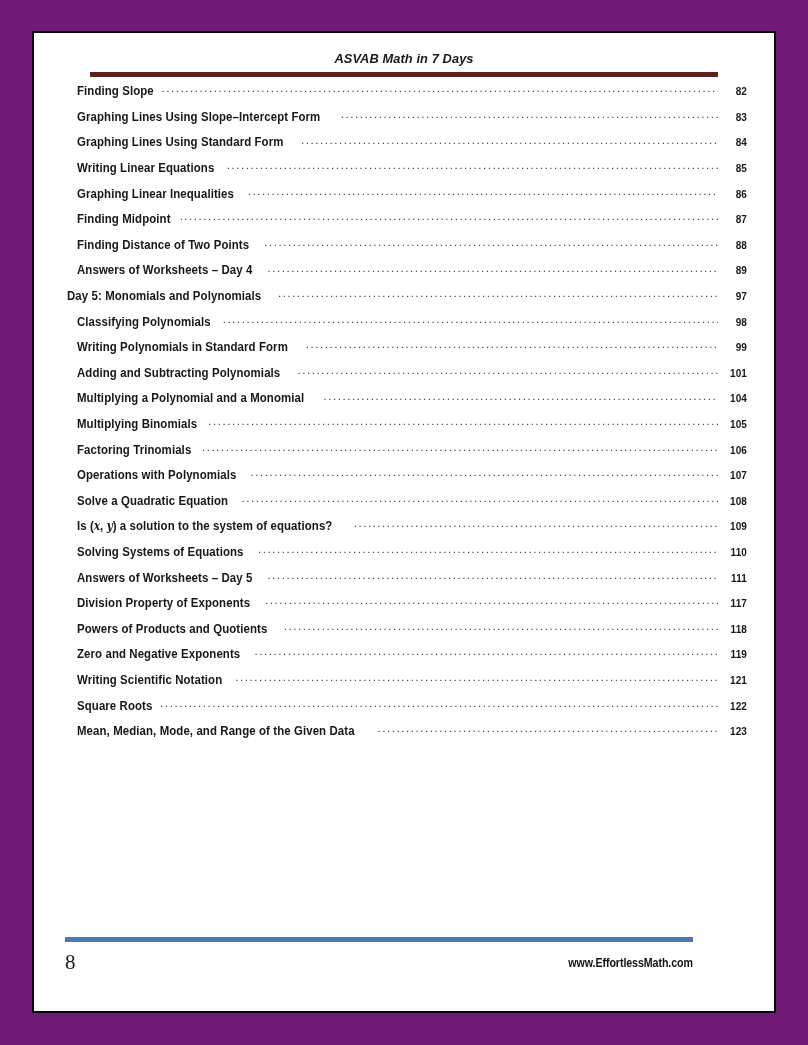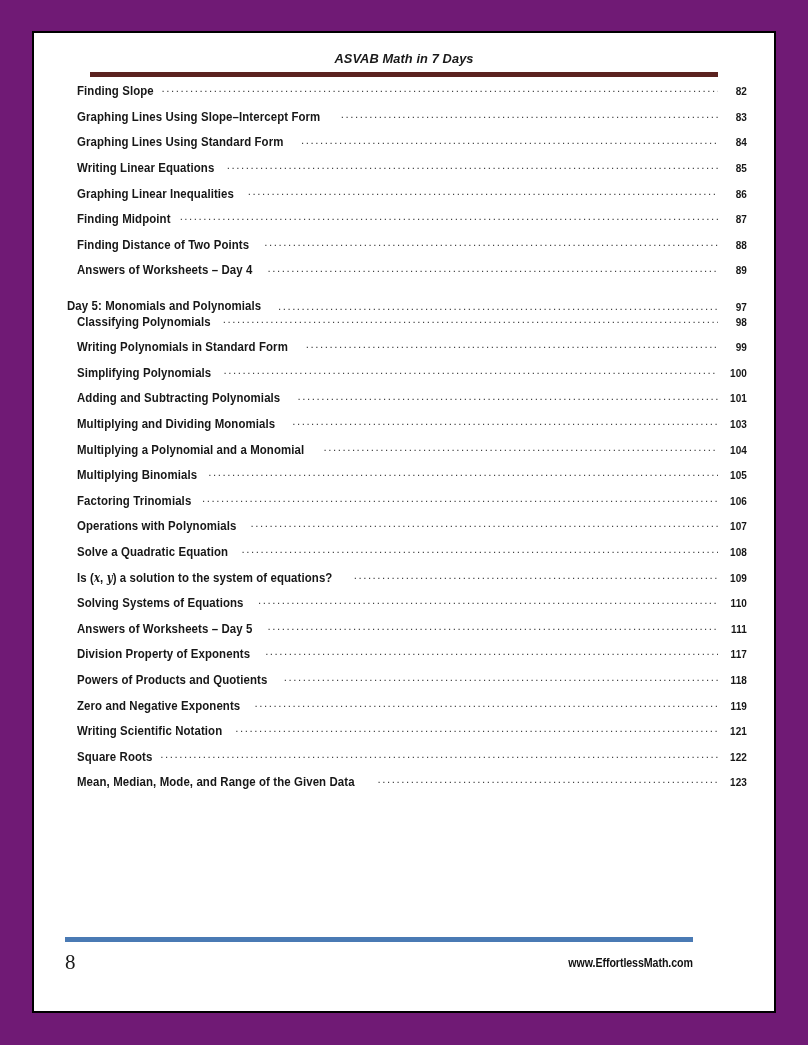--- a/index.html
+++ b/index.html
@@ -113,21 +113,21 @@
     width: 28px;
     text-align: right;
     font-weight: bold;
     font-stretch: condensed;
     font-size: 10px;
     letter-spacing: 0.1px;
     color: #171717;
   }
 
   
-  .level-day  { padding-left: 2px; align-items: flex-end; }
+  .level-day  { padding-left: 2px; }
   .level-item { padding-left: 12px; }
 
   .math-var {
     font-family: "DejaVu Serif", "Liberation Serif", serif;
     font-style: italic;
     font-weight: bold;
     font-size: 12.2px;
   }
 
   
@@ -226,33 +226,23 @@
           <span class="label">Classifying Polynomials</span>
           <span class="leader"></span>
           <span class="pageno">98</span>
         </div>
         <div class="toc-row level-item">
           <span class="label">Writing Polynomials in Standard Form</span>
           <span class="leader"></span>
           <span class="pageno">99</span>
         </div>
         <div class="toc-row level-item">
-          <span class="label">Simplifying Polynomials</span>
-          <span class="leader"></span>
-          <span class="pageno">100</span>
-        </div>
-        <div class="toc-row level-item">
           <span class="label">Adding and Subtracting Polynomials</span>
           <span class="leader"></span>
           <span class="pageno">101</span>
-        </div>
-        <div class="toc-row level-item">
-          <span class="label">Multiplying and Dividing Monomials</span>
-          <span class="leader"></span>
-          <span class="pageno">103</span>
         </div>
         <div class="toc-row level-item">
           <span class="label">Multiplying a Polynomial and a Monomial</span>
           <span class="leader"></span>
           <span class="pageno">104</span>
         </div>
         <div class="toc-row level-item">
           <span class="label">Multiplying Binomials</span>
           <span class="leader"></span>
           <span class="pageno">105</span>

